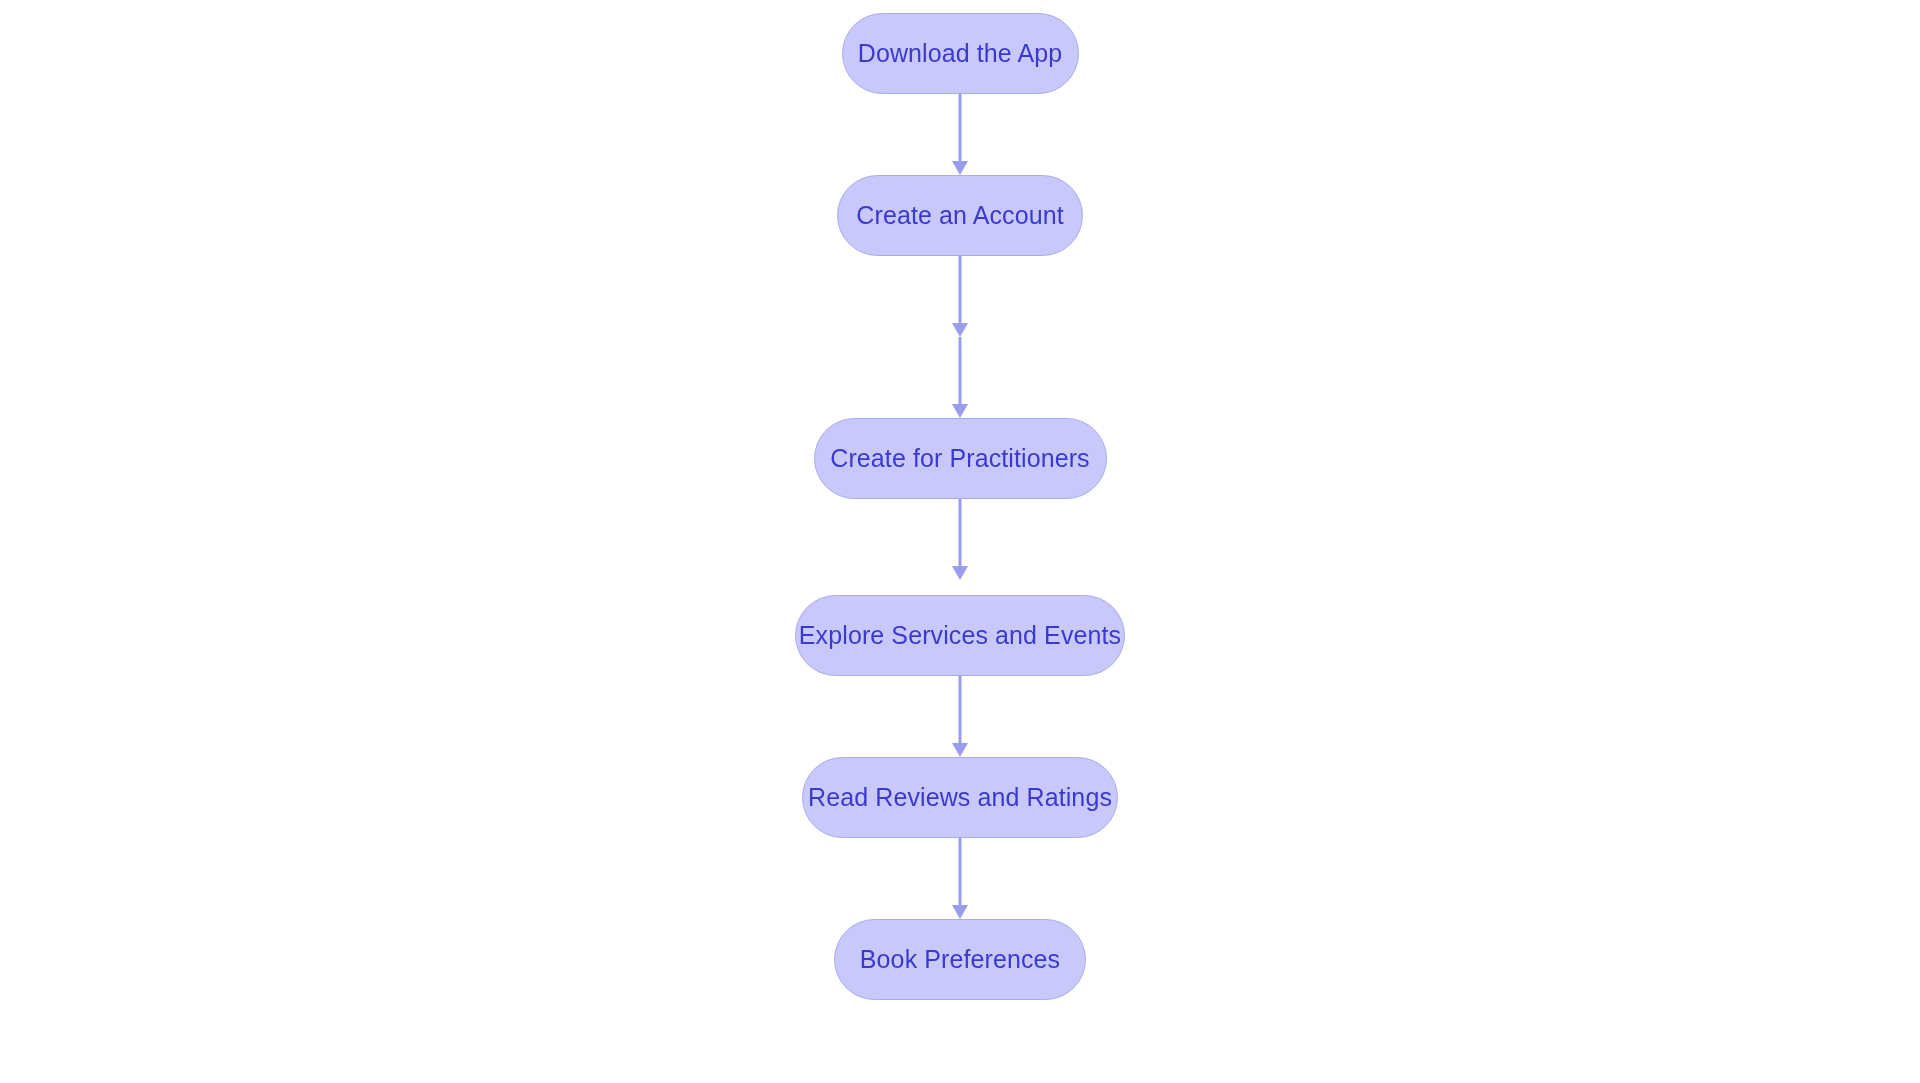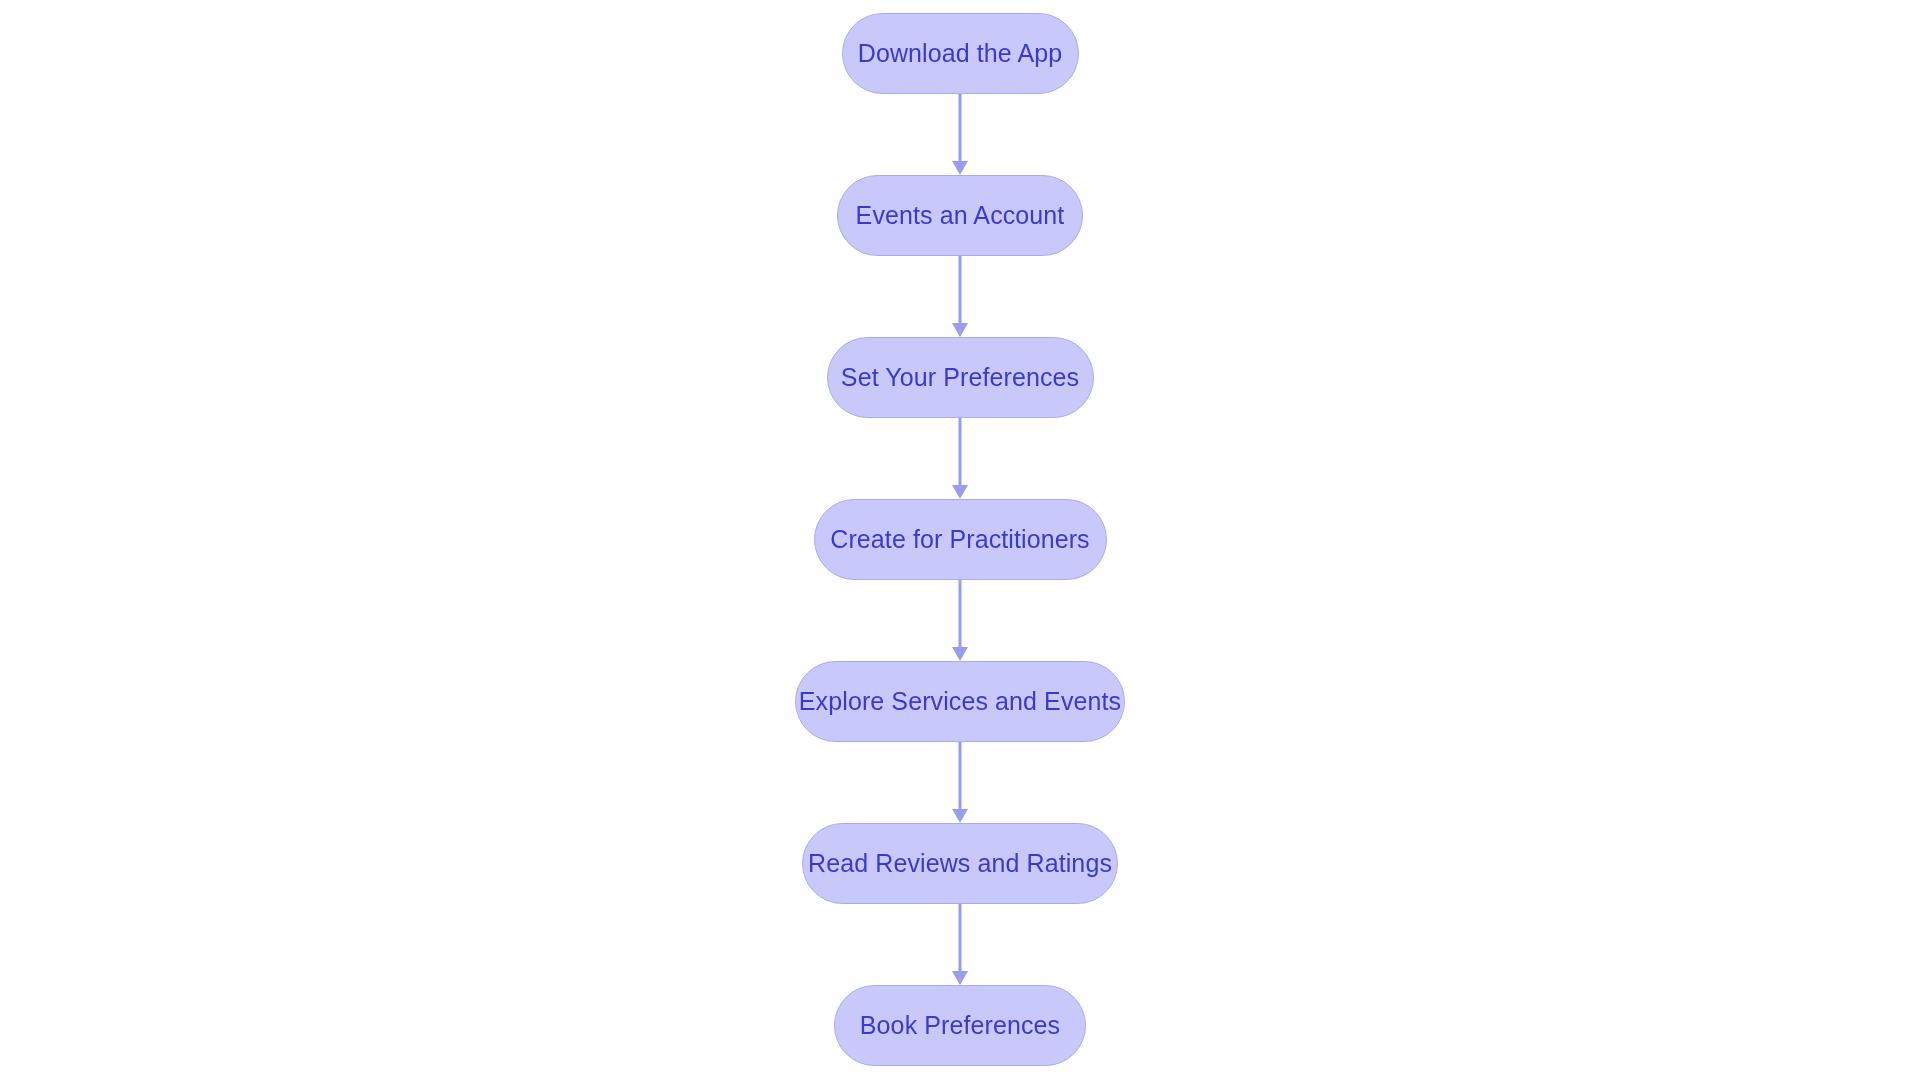--- a/index.html
+++ b/index.html
@@ -93,47 +93,44 @@
     <div class="node" style="width:237px;margin-top:13px;">
       <span class="node-label">Download the App</span>
     </div>
 
     <div class="connector">
       <div class="connector-line"></div>
       <div class="connector-head"></div>
     </div>
 
     <div class="node" style="width:246px;">
-      <span class="node-label">Events an Account</span>
+      <span class="node-label">Create an Account</span>
     </div>
 
     <div class="connector">
       <div class="connector-line"></div>
       <div class="connector-head"></div>
     </div>
 
-    <div class="node" style="width:267px;">
-      <span class="node-label">Set Your Preferences</span>
-    </div>
 
     <div class="connector">
       <div class="connector-line"></div>
       <div class="connector-head"></div>
     </div>
 
     <div class="node" style="width:293px;">
       <span class="node-label">Create for Practitioners</span>
     </div>
 
     <div class="connector">
       <div class="connector-line"></div>
       <div class="connector-head"></div>
     </div>
 
-    <div class="node" style="width:330px;">
+    <div class="node" style="width:330px;margin-top:15px;">
       <span class="node-label">Explore Services and Events</span>
     </div>
 
     <div class="connector">
       <div class="connector-line"></div>
       <div class="connector-head"></div>
     </div>
 
     <div class="node" style="width:316px;align-items:center;">
       <span class="node-label">Read Reviews and Ratings</span>

